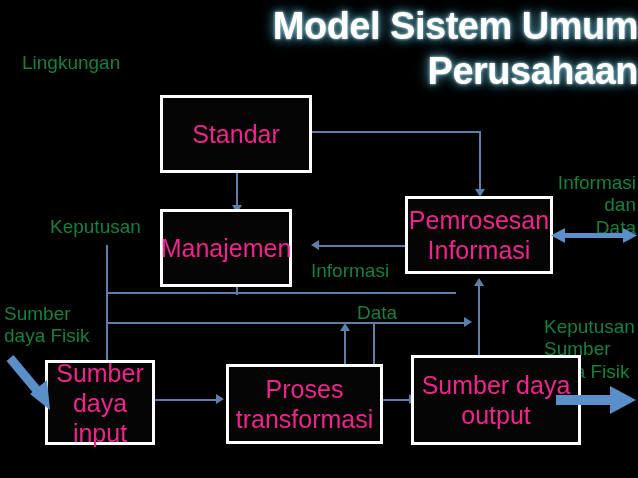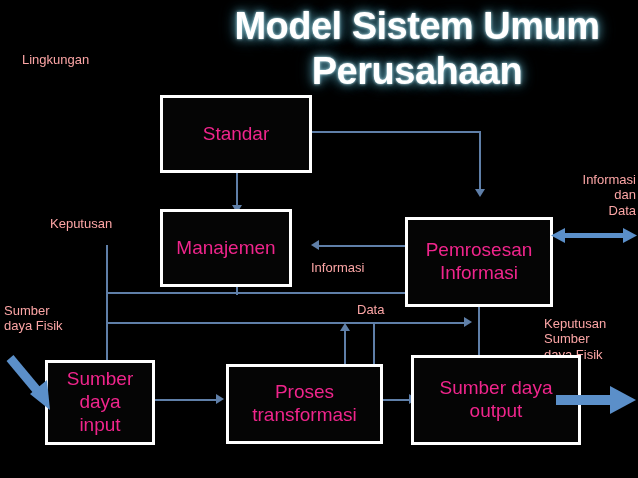--- a/index.html
+++ b/index.html
@@ -13,50 +13,50 @@
     height: 478px;
     background: #000000;
     overflow: hidden;
     font-family: "Liberation Sans", sans-serif;
   }
   .title {
     position: absolute;
     left: 196px;
     top: 4px;
     width: 442px;
-    text-align: center;
+    text-align: right;
     font-size: 38px;
     font-weight: bold;
     line-height: 1.18;
     color: #ffffff;
     text-shadow:
       0 0 3px #bfe6ef,
       0 0 8px #4e8c9c,
       0 0 14px #2d5f6e,
       0 0 20px #18333c;
     letter-spacing: -0.5px;
     white-space: pre-line;
   }
   .ylabel {
     position: absolute;
-    color: #fca5a5;
-    font-size: 13px;
+    color: #15803d;
+    font-size: 19px;
     line-height: 1.18;
     white-space: pre-line;
   }
   .box {
     position: absolute;
     border: 3px solid #ffffff;
     background: #050505;
     box-sizing: border-box;
     display: flex;
     align-items: center;
     justify-content: center;
     color: #f0258c;
-    font-size: 19px;
+    font-size: 25px;
     line-height: 1.2;
     text-align: center;
     white-space: pre-line;
   }
   .ln {
     position: absolute;
     background: #5f7fa8;
   }
   .lnh { height: 1.5px; }
   .lnv { width: 1.5px; }
@@ -144,21 +144,21 @@
   <div class="ln lnh" style="left:155px; top:399px; width:63px;"></div>
   <div class="arrow ar-right" style="left:216px; top:394px;"></div>
 
   <div class="ln lnh" style="left:383px; top:399px; width:28px;"></div>
   <div class="arrow ar-right" style="left:409px; top:394px;"></div>
 
   <div class="box" style="left:160px; top:95px; width:152px; height:78px;">Standar</div>
 
   <div class="box" style="left:160px; top:209px; width:132px; height:78px;">Manajemen</div>
 
-  <div class="box" style="left:405px; top:196px; width:148px; height:90px;margin-top:21px;">Pemrosesan
+  <div class="box" style="left:405px; top:196px; width:148px; height:78px;">Pemrosesan
 Informasi</div>
 
   <div class="box" style="left:45px; top:360px; width:110px; height:85px;">Sumber
 daya
 input</div>
 
   <div class="box" style="left:226px; top:364px; width:157px; height:80px;">Proses
 transformasi</div>
 
   <div class="box" style="left:411px; top:355px; width:170px; height:90px;">Sumber daya

